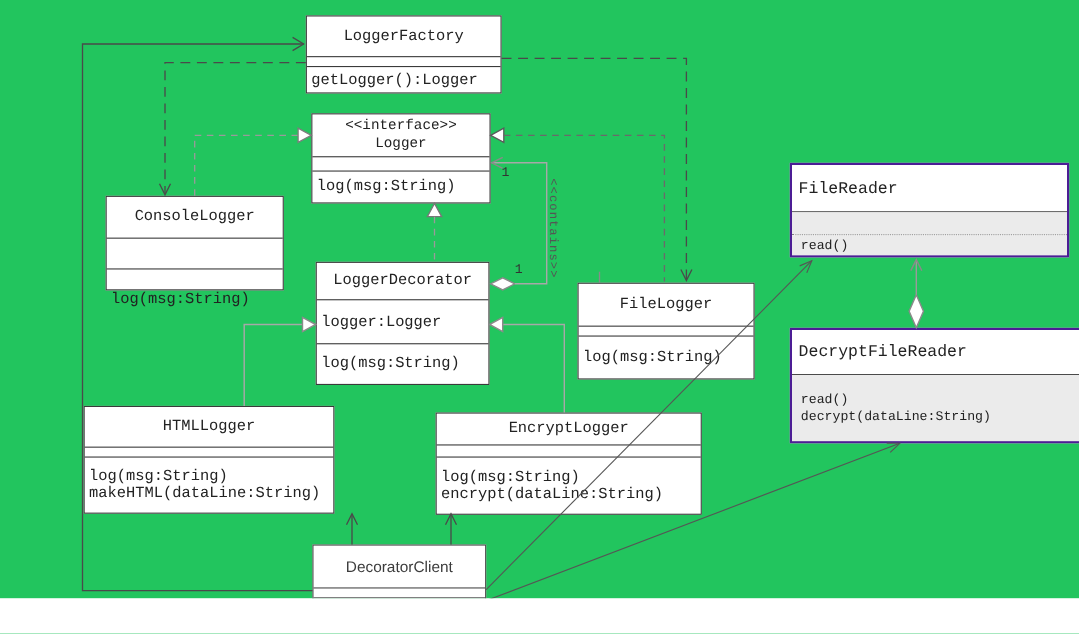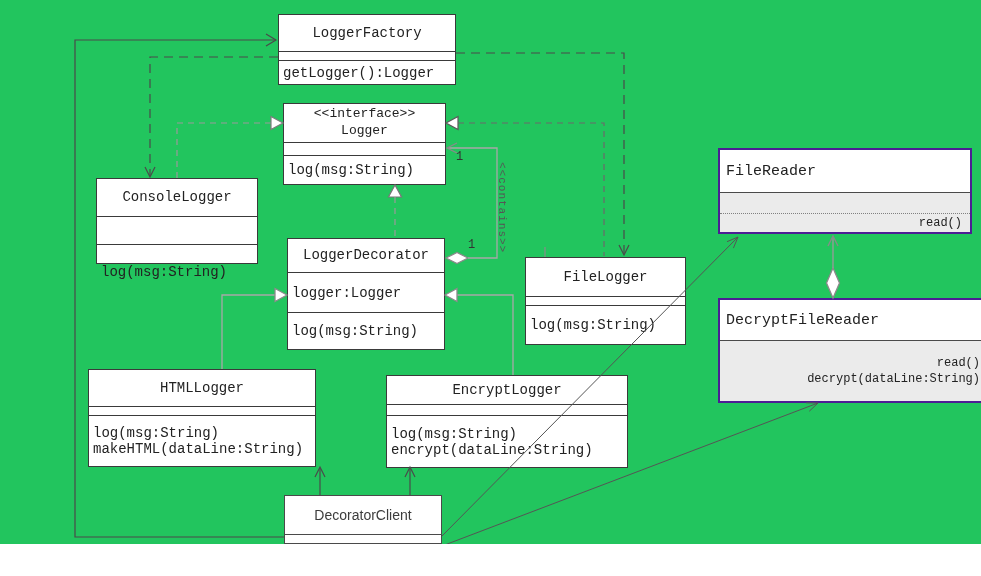--- a/index.html
+++ b/index.html
@@ -15,21 +15,21 @@
   .m-line{padding:0 4px;white-space:nowrap;}
   .a-line{padding:2px 4px;white-space:nowrap;}
   
   .cls2{position:absolute;z-index:2;background:#fff;border:2px solid #4c1d95;box-sizing:border-box;
         display:flex;flex-direction:column;color:#222;margin-left:20px;}
   .c2-title{border-bottom:1px solid #4a4a4a;display:flex;align-items:center;padding-left:6px;
             font-size:15px;box-sizing:border-box;flex:0 0 auto;background:#fff;}
   .c2-attrs{background:#ebebeb;border-bottom:1px dotted #808080;box-sizing:border-box;flex:0 0 auto;
             font-size:12px;display:flex;flex-direction:column;justify-content:center;}
   .c2-methods{background:#ebebeb;flex:1 1 auto;font-size:12px;display:flex;flex-direction:column;
-              justify-content:center;align-items:flex-end;}
+              justify-content:center;}
   .m2-line{padding:1px 8px;white-space:nowrap;}
   .sans-title{font-family:"Liberation Sans","DejaVu Sans",sans-serif;font-size:14px;color:#3c3c3c;}
   .contains-label{position:absolute;z-index:2;writing-mode:vertical-rl;font-size:11px;color:#555;
                   letter-spacing:1px;white-space:nowrap;}
   .mult{position:absolute;z-index:4;font-size:12px;color:#333;}
 </style>
 </head>
 <body>
 
 <div class="canvas">
@@ -72,30 +72,30 @@
   </div>
 
   <div class="cls" style="left:525px;top:257px;width:161px;height:88px;">
     <div class="c-title" style="height:39px;">FileLogger</div>
     <div class="c-attrs" style="height:9px;"></div>
     <div class="c-methods">
       <div class="m-line">log(msg:String)</div>
     </div>
   </div>
 
-  <div class="cls" style="left:88px;top:369px;width:228px;height:98px;">
+  <div class="cls" style="left:76px;top:369px;width:228px;height:98px;">
     <div class="c-title" style="height:37px;">HTMLLogger</div>
     <div class="c-attrs" style="height:9px;"></div>
     <div class="c-methods">
       <div class="m-line">log(msg:String)</div>
       <div class="m-line">makeHTML(dataLine:String)</div>
     </div>
   </div>
 
-  <div class="cls" style="left:386px;top:375px;width:242px;height:93px;">
+  <div class="cls" style="left:396px;top:375px;width:242px;height:93px;">
     <div class="c-title" style="height:29px;">EncryptLogger</div>
     <div class="c-attrs" style="height:11px;"></div>
     <div class="c-methods">
       <div class="m-line">log(msg:String)</div>
       <div class="m-line">encrypt(dataLine:String)</div>
     </div>
   </div>
 
   <div class="cls" style="left:284px;top:495px;width:158px;height:60px;border-color:#4a4a4a;">
     <div class="c-title sans-title" style="height:39px;border-color:#4a4a4a;">DecoratorClient</div>

